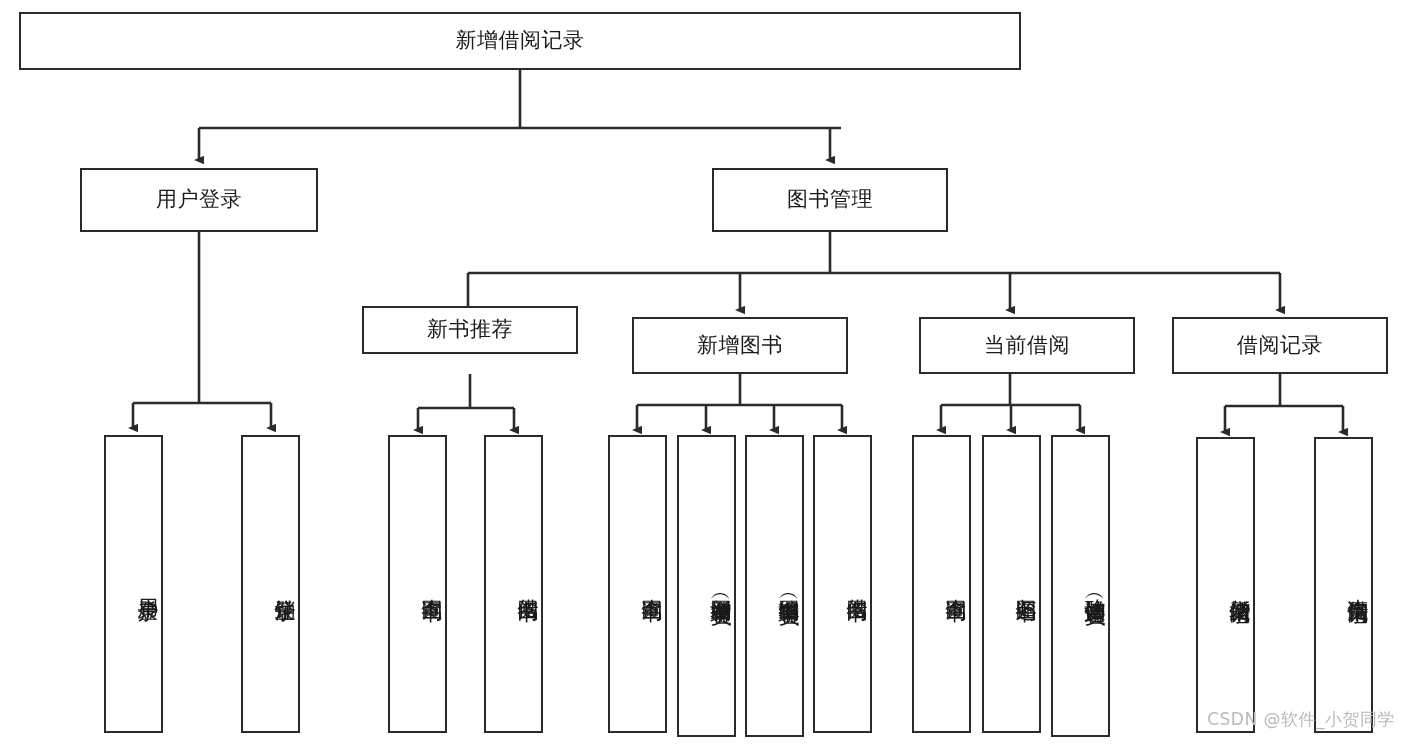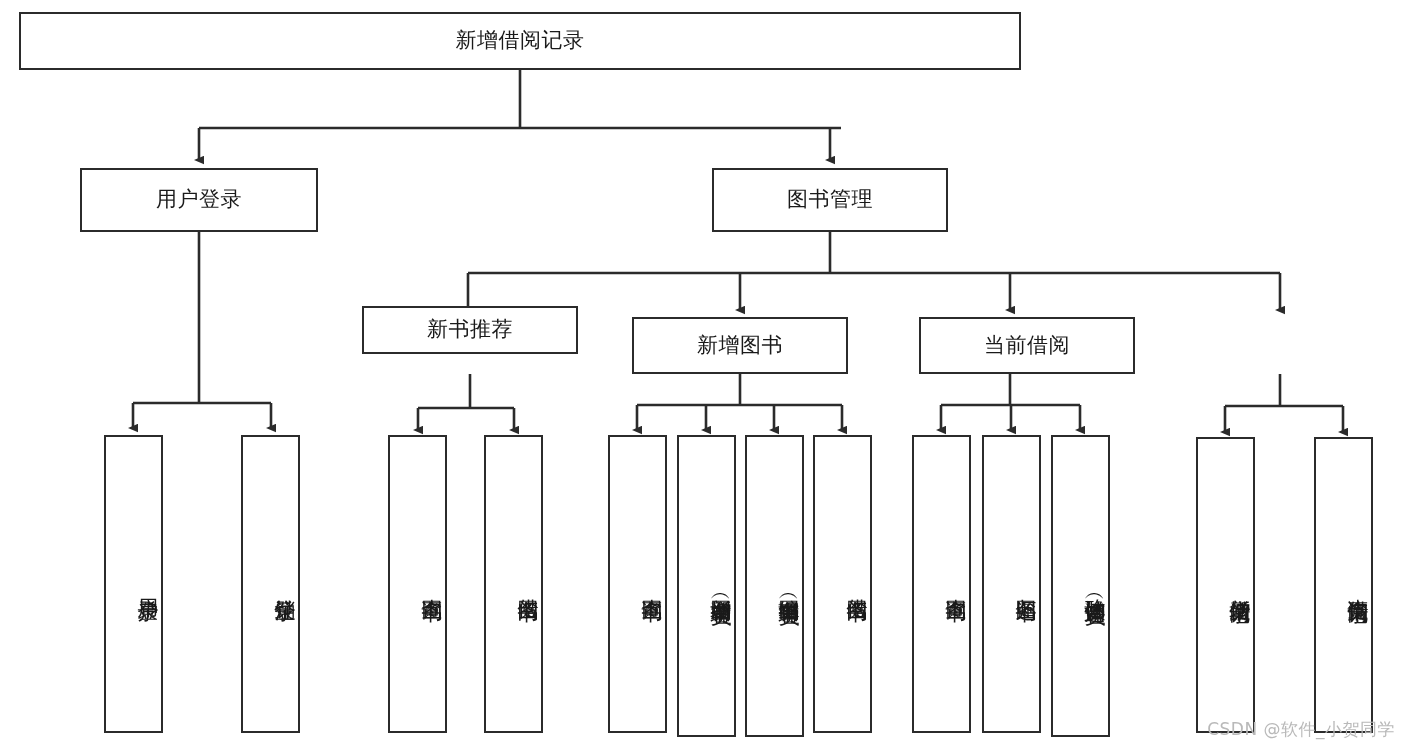--- a/index.html
+++ b/index.html
@@ -49,21 +49,21 @@
   }
   .node.vert .vlabel {
     writing-mode: vertical-rl;
     text-orientation: upright;
     display: block;
     text-align: center;
   }
   .watermark {
     position: absolute;
     right: 10px;
-    bottom: 6px;
+    bottom: 16px;
     font-size: 17px;
     color: #b9b9b9;
     letter-spacing: 0.5px;
     white-space: nowrap;
     z-index: 3;
   }
 </style>
 </head>
 <body>
 
@@ -132,20 +132,23 @@
 
   <div class="node horiz" style="left:362px; top:306px; width:216px; height:48px;">
     <span>新书推荐</span>
   </div>
   <div class="node horiz" style="left:632px; top:317px; width:216px; height:57px;">
     <span>新增图书</span>
   </div>
   <div class="node horiz" style="left:902px; top:317px; width:216px; height:57px;margin-left:17px;">
     <span>当前借阅</span>
   </div>
+  <div class="node horiz" style="left:1172px; top:317px; width:216px; height:57px;">
+    <span>借阅记录</span>
+  </div>
 
   <div class="node vert" style="left:104px; top:435px; width:59px; height:298px;">
     <span class="vlabel">用户登录</span>
   </div>
   <div class="node vert" style="left:241px; top:435px; width:59px; height:298px;">
     <span class="vlabel">注销登录</span>
   </div>
 
   <div class="node vert" style="left:388px; top:435px; width:59px; height:298px;">
     <span class="vlabel">查询图书</span>

